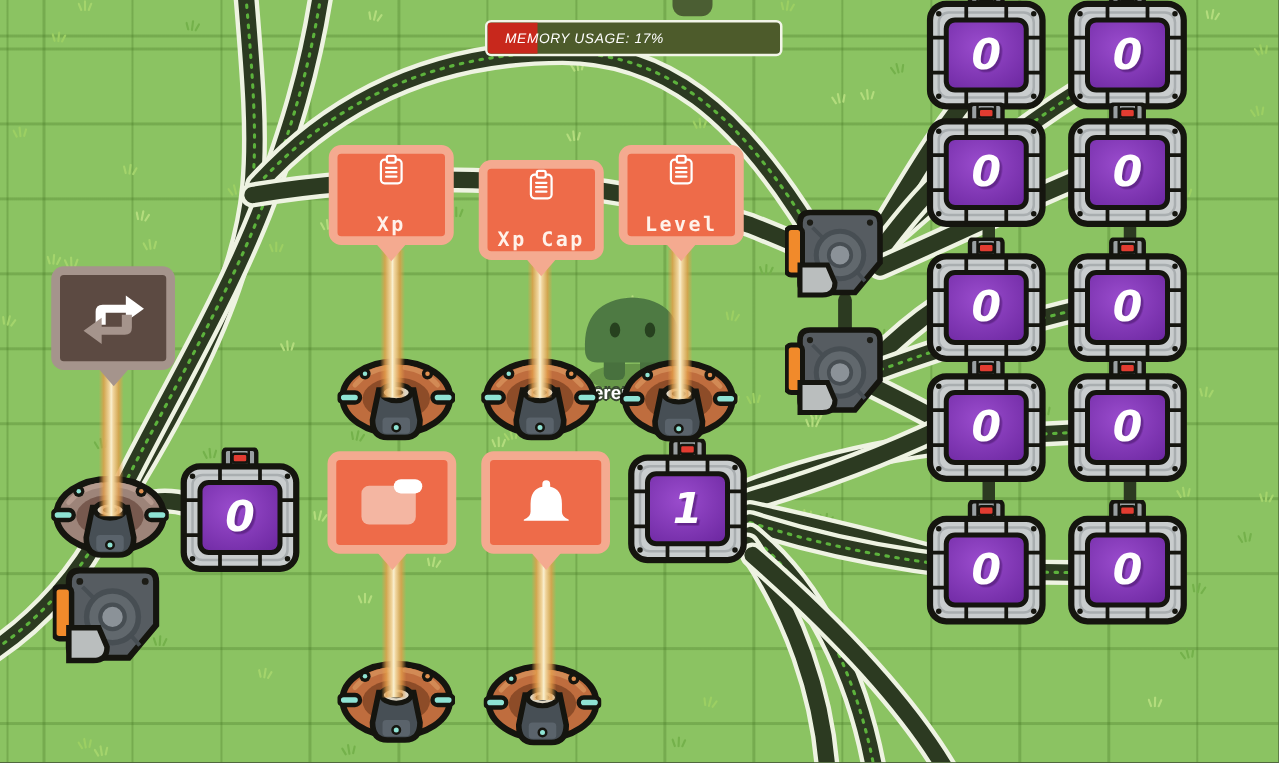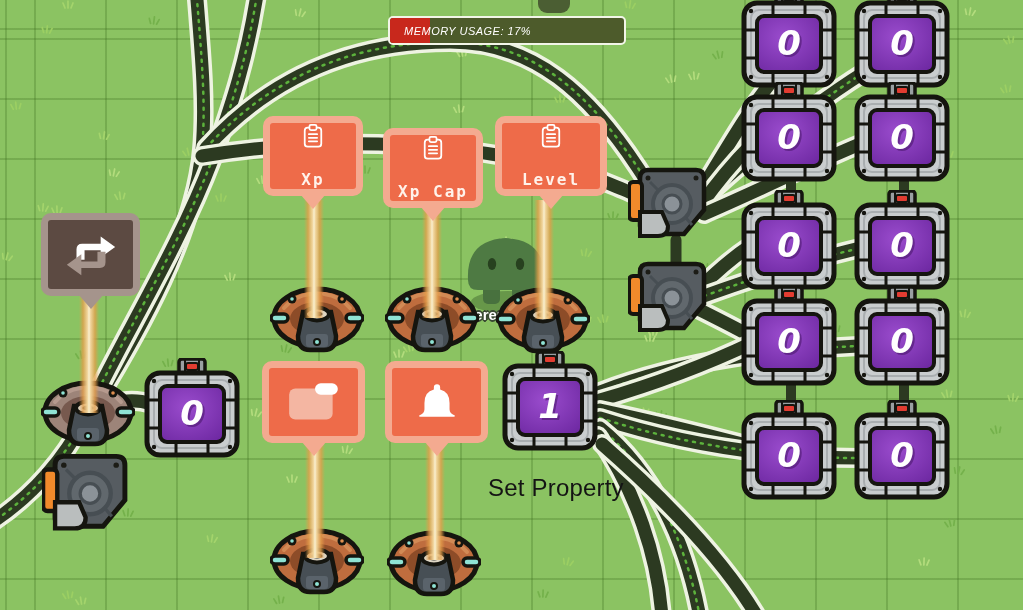--- a/index.html
+++ b/index.html
@@ -570,21 +570,21 @@
   </div>
   <div class="card" style="left:383px;top:128px;width:100px;height:80px">
     <svg width="32" height="36" viewBox="0 0 40 44">
       <rect x="6" y="8" width="28" height="32" rx="5" fill="none" stroke="#fff" stroke-width="3"></rect>
       <rect x="14" y="3" width="12" height="9" rx="2.5" fill="#ee6b49" stroke="#fff" stroke-width="3"></rect>
       <path d="M13,19 h14 M13,25 h14 M13,31 h14" stroke="#fff" stroke-width="3" stroke-linecap="round"></path>
     </svg>
     <span class="card-label">Xp Cap</span>
     <div class="tail"></div>
   </div>
-  <div class="card" style="left:495px;top:116px;width:112px;height:80px">
+  <div class="card" style="left:495px;top:116px;width:100px;height:80px">
     <svg width="32" height="36" viewBox="0 0 40 44">
       <rect x="6" y="8" width="28" height="32" rx="5" fill="none" stroke="#fff" stroke-width="3"></rect>
       <rect x="14" y="3" width="12" height="9" rx="2.5" fill="#ee6b49" stroke="#fff" stroke-width="3"></rect>
       <path d="M13,19 h14 M13,25 h14 M13,31 h14" stroke="#fff" stroke-width="3" stroke-linecap="round"></path>
     </svg>
     <span class="card-label">Level</span>
     <div class="tail"></div>
   </div>
 
   <div class="card" style="left:262px;top:361px;width:103px;height:82px">
@@ -594,20 +594,19 @@
     </svg>
     <div class="tail"></div>
   </div>
   <div class="card" style="left:385px;top:361px;width:103px;height:82px">
     <svg width="46" height="46" viewBox="0 0 44 44">
       <path d="M22,5 q3,0 3,3 v2 q9,2 9,13 v6 q0,4 5,6 q1,1 -1,1 L6,36 q-2,0 -1,-1 q5,-2 5,-6 v-6 q0,-11 9,-13 v-2 q0,-3 3,-3 z" fill="#ffffff"></path>
     </svg>
     <div class="tail"></div>
   </div>
 
-  <div class="node-label" style="left:488px;top:474px">Set Property</div>
 
   <div class="mem-bar">
     <div class="mem-fill" style="width: 17%;"></div>
     <span class="mem-text">MEMORY USAGE: 17%</span>
   </div>
 
 </div>
 
 </body></html>

